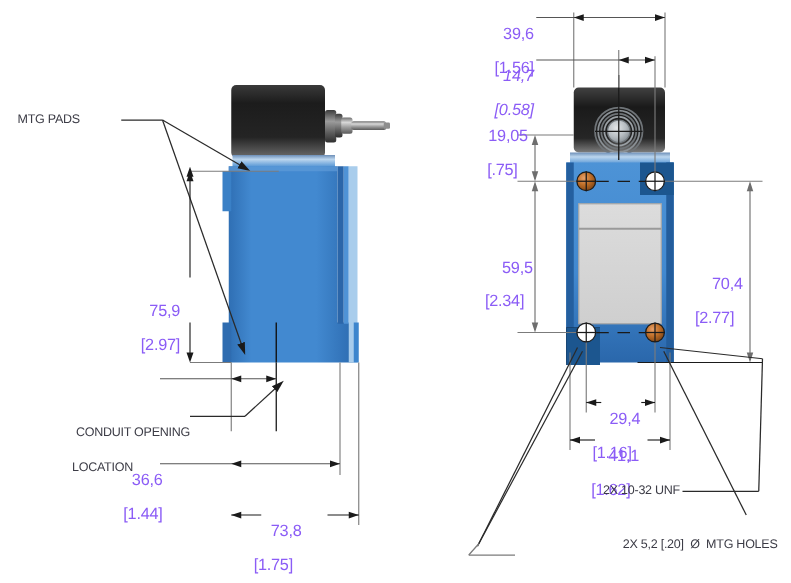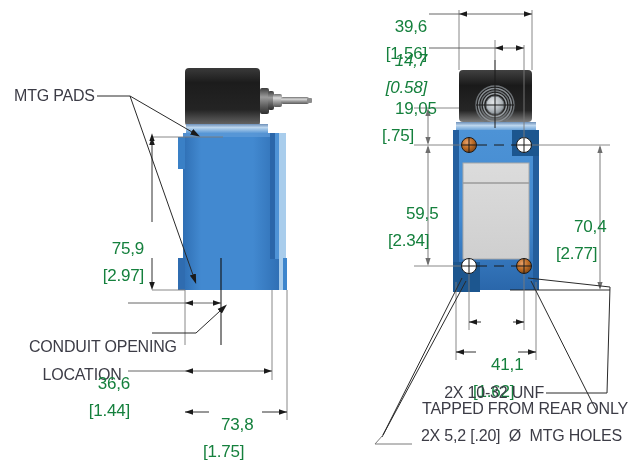--- a/index.html
+++ b/index.html
@@ -5,30 +5,30 @@
   html,body{margin:0;padding:0;background:#ffffff;}
   body{
     width:633px;height:466px;position:relative;overflow:hidden;
     font-family:"Liberation Sans","DejaVu Sans",sans-serif;
     color:#3a3a3a;
   }
   #stage{position:absolute;left:0;top:0;width:633px;height:466px;}
   svg.draw{position:absolute;left:0;top:0;width:633px;height:466px;overflow:visible;}
   .dimtext{
     position:absolute;
-    font-size:17px;
+    font-size:13px;
     line-height:13.5px;
-    color:#15803d;
+    color:#8b5cf6;
     white-space:pre;
     letter-spacing:-0.2px;
   }
   .dimtext .l2{display:block;}
   .notetext{
     position:absolute;
-    font-size:16px;
+    font-size:10px;
     line-height:14px;
     color:#3c3c46;
     white-space:pre;
     letter-spacing:-0.2px;
   }
   .ta-r{text-align:right;}
   .ta-c{}
   .ta-l{text-align:left;}
 </style>
 </head>
@@ -313,23 +313,26 @@
   <div class="dimtext ta-c" style="left:388px;top:193px;width:46px;">
     <span>59,5</span>
     <span class="l2">[2.34]</span>
   </div>
 
   <div class="dimtext ta-c" style="left:556px;top:206px;width:46px;">
     <span>70,4</span>
     <span class="l2">[2.77]</span>
   </div>
 
+  <div class="dimtext ta-c" style="left:474px;top:314px;width:46px;">
+    <span>29,4</span>
+    <span class="l2">[1.16]</span>
+  </div>
 
   <div class="dimtext ta-c" style="left:473px;top:344px;width:46px;">
     <span>41,1</span>
     <span class="l2">[1.62]</span>
   </div>
 
   <div class="notetext ta-r" style="left:398px;top:386px;width:146px;">2X 10-32 UNF</div>
-  <div class="notetext ta-c" style="left:422px;top:402px;width:166px;">TAPPED FROM REAR ONLY</div>
   <div class="notetext ta-l" style="left:412px;top:429px;width:210px;text-align:right;">2X 5,2 [.20]  Ø  MTG HOLES</div>
 
 </div>
 
 </body></html>

